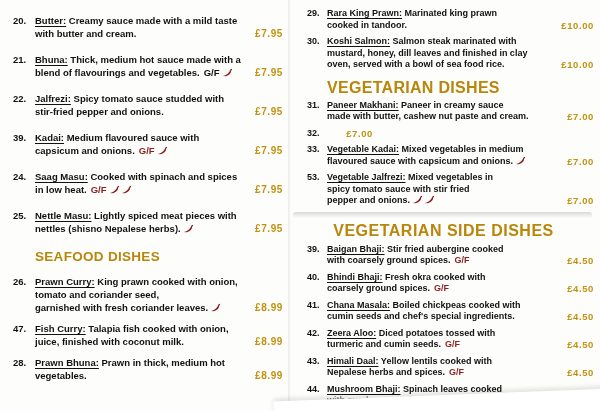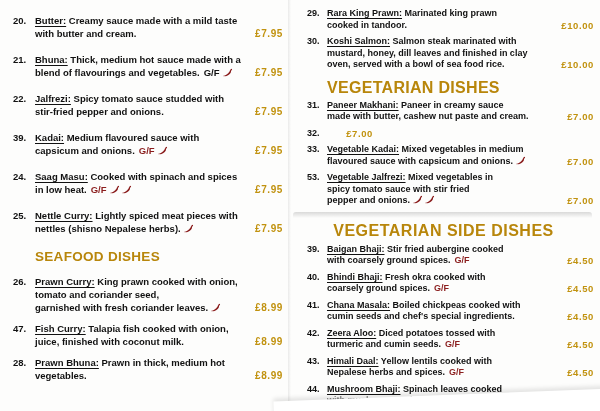--- a/index.html
+++ b/index.html
@@ -115,21 +115,21 @@
                 <path d="M8.1,2.1 C7.7,1.4 8.2,0.4 9,0.5 C9.8,0.6 10.1,1.6 9.5,2.1 C9.3,2.3 9,2.4 8.8,2.3 C9.3,4.7 7.4,7.5 4.4,8.9 C3,9.6 1.3,9.8 0.2,9.4 C3.2,8.7 5.8,6.7 7,4 C7.4,3.2 7.6,2.5 7.5,1.9 Z"></path>
               </svg></span><span class="chili"><svg width="9" height="9" viewBox="0 0 10 10" fill="#8b1e1e" xmlns="http://www.w3.org/2000/svg">
                 <path d="M8.1,2.1 C7.7,1.4 8.2,0.4 9,0.5 C9.8,0.6 10.1,1.6 9.5,2.1 C9.3,2.3 9,2.4 8.8,2.3 C9.3,4.7 7.4,7.5 4.4,8.9 C3,9.6 1.3,9.8 0.2,9.4 C3.2,8.7 5.8,6.7 7,4 C7.4,3.2 7.6,2.5 7.5,1.9 Z"></path>
               </svg></span></div>
         </div>
         <div class="price">£7.95</div>
       </div>
       <div class="row">
         <div class="num">25.</div>
         <div class="body">
-          <div class="line"><span class="name">Nettle Curry:</span> Lightly spiced meat pieces with</div>
+          <div class="line"><span class="name">Nettle Masu:</span> Lightly spiced meat pieces with</div>
           <div class="line">nettles (shisno Nepalese herbs).<span class="chili"><svg width="9" height="9" viewBox="0 0 10 10" fill="#8b1e1e" xmlns="http://www.w3.org/2000/svg">
                 <path d="M8.1,2.1 C7.7,1.4 8.2,0.4 9,0.5 C9.8,0.6 10.1,1.6 9.5,2.1 C9.3,2.3 9,2.4 8.8,2.3 C9.3,4.7 7.4,7.5 4.4,8.9 C3,9.6 1.3,9.8 0.2,9.4 C3.2,8.7 5.8,6.7 7,4 C7.4,3.2 7.6,2.5 7.5,1.9 Z"></path>
               </svg></span></div>
         </div>
         <div class="price">£7.95</div>
       </div>
       <div class="sec lg">SEAFOOD DISHES</div>
       <div class="row l3">
         <div class="num">26.</div>
         <div class="body">

